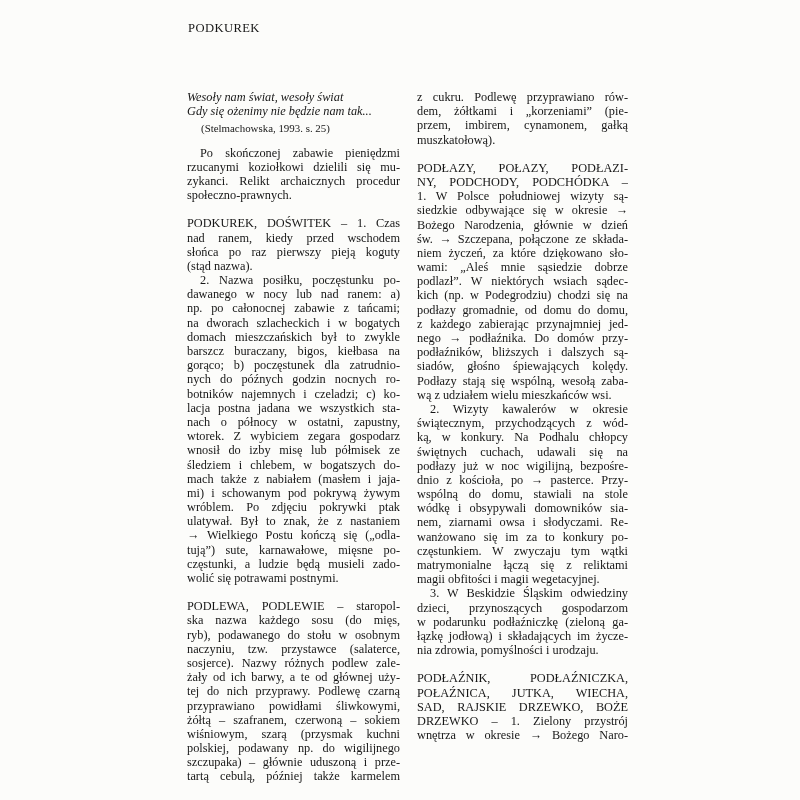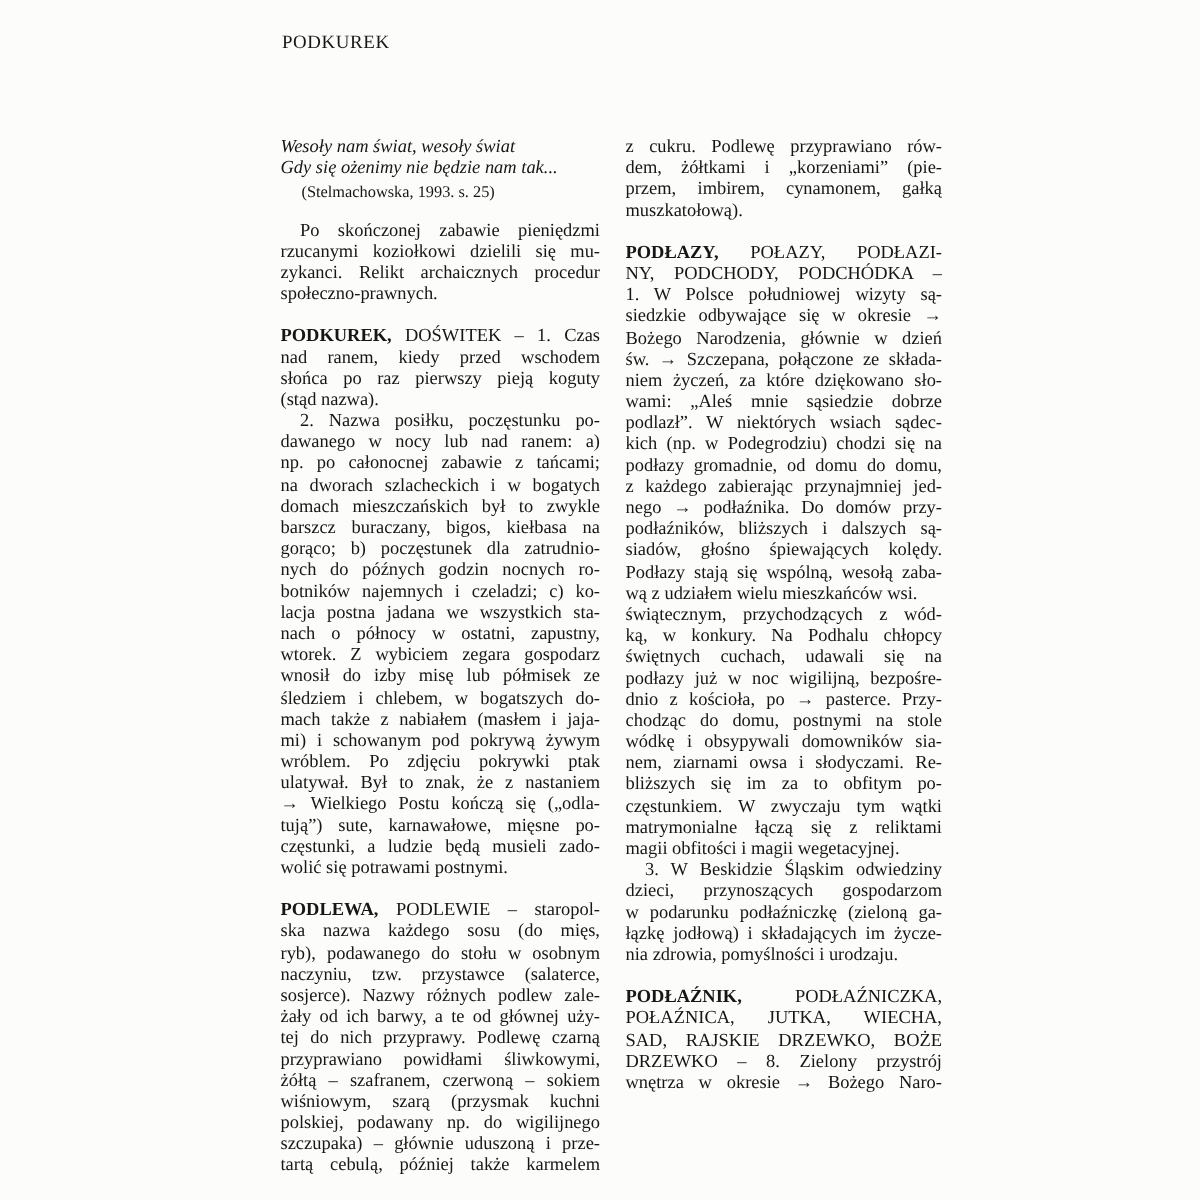--- a/index.html
+++ b/index.html
@@ -32,21 +32,21 @@
 
   .line {
     text-align: justify; text-align-last: justify;
     height: 14.2px; overflow: hidden;
     white-space: normal;
   }
   .b-quote .line, .b-citation .line,
   .line.left-align { text-align: left; text-align-last: left; }
   .line.indent { text-indent: 13px; }
 
-  .headword { font-weight: bold; }
+  .headword { font-weight: normal; }
 
   .page-number {
     position: absolute; left: 187px; top: 805px;
     font-size: 10px; letter-spacing: 0.5px;
   }
 </style>
 </head>
 <body>
 
 <div class="scan-page">
@@ -133,43 +133,44 @@
         <div class="line">kich (np. w Podegrodziu) chodzi się na</div>
         <div class="line">podłazy gromadnie, od domu do domu,</div>
         <div class="line">z każdego zabierając przynajmniej jed-</div>
         <div class="line">nego → podłaźnika. Do domów przy-</div>
         <div class="line">podłaźników, bliższych i dalszych są-</div>
         <div class="line">siadów, głośno śpiewających kolędy.</div>
         <div class="line">Podłazy stają się wspólną, wesołą zaba-</div>
         <div class="line left-align">wą z udziałem wielu mieszkańców wsi.</div>
       </div>
       <div class="block b-paragraph">
+        <div class="line indent">2. Wizyty kawalerów w okresie</div>
         <div class="line">świątecznym, przychodzących z wód-</div>
         <div class="line">ką, w konkury. Na Podhalu chłopcy</div>
         <div class="line">świętnych cuchach, udawali się na</div>
         <div class="line">podłazy już w noc wigilijną, bezpośre-</div>
         <div class="line">dnio z kościoła, po → pasterce. Przy-</div>
-        <div class="line">chodząc do domu, postnymi na stole</div>
+        <div class="line">wspólną do domu, stawiali na stole</div>
         <div class="line">wódkę i obsypywali domowników sia-</div>
         <div class="line">nem, ziarnami owsa i słodyczami. Re-</div>
-        <div class="line">bliższych się im za to obfitym po-</div>
+        <div class="line">wanżowano się im za to konkury po-</div>
         <div class="line">częstunkiem. W zwyczaju tym wątki</div>
         <div class="line">matrymonialne łączą się z reliktami</div>
         <div class="line left-align">magii obfitości i magii wegetacyjnej.</div>
       </div>
       <div class="block b-paragraph">
         <div class="line indent">3. W Beskidzie Śląskim odwiedziny</div>
         <div class="line">dzieci, przynoszących gospodarzom</div>
         <div class="line">w podarunku podłaźniczkę (zieloną ga-</div>
         <div class="line">łązkę jodłową) i składających im życze-</div>
         <div class="line left-align">nia zdrowia, pomyślności i urodzaju.</div>
       </div>
       <div class="block b-entry">
         <div class="line"><span class="headword">PODŁAŹNIK,</span> PODŁAŹNICZKA,</div>
         <div class="line">POŁAŹNICA, JUTKA, WIECHA,</div>
         <div class="line">SAD, RAJSKIE DRZEWKO, BOŻE</div>
-        <div class="line">DRZEWKO – 8. Zielony przystrój</div>
+        <div class="line">DRZEWKO – 1. Zielony przystrój</div>
         <div class="line">wnętrza w okresie → Bożego Naro-</div>
       </div>
     </div>
 
   <div class="page-number">164</div>
 </div>
 
 </body></html>

